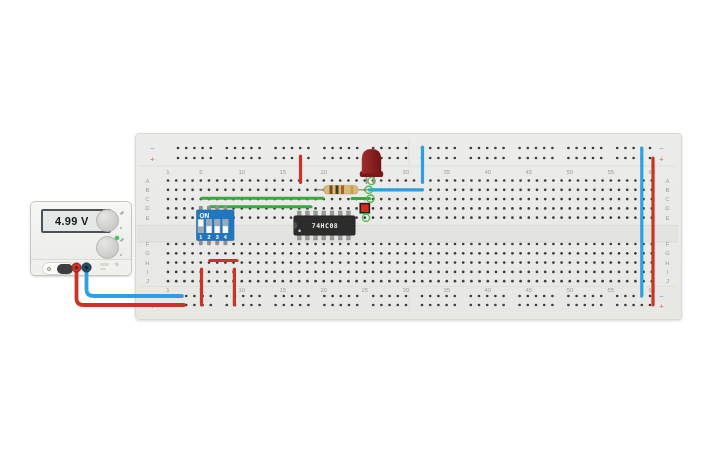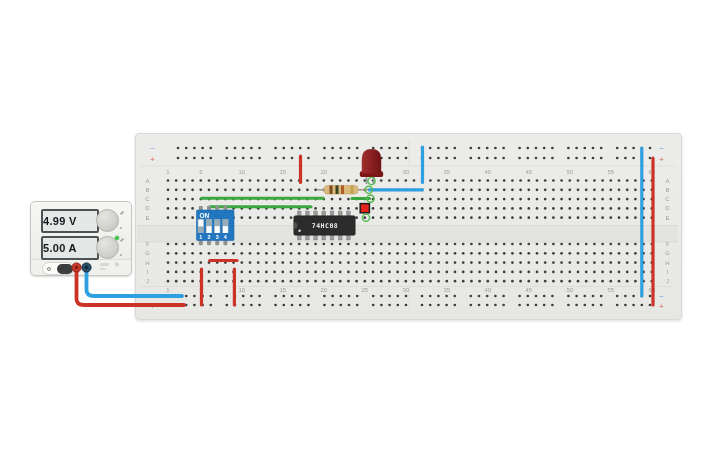--- a/index.html
+++ b/index.html
@@ -12,21 +12,21 @@
          box-shadow:0 1px 3px rgba(0,0,0,.15);z-index:0;}
   
   .psu{position:absolute;left:30px;top:201px;width:100px;height:73px;
        background:linear-gradient(#f6f6f4,#eaeae7);
        border:1px solid #c6c6c2;border-radius:5px;
        box-shadow:0 1px 2px rgba(0,0,0,.15);z-index:1;}
   .psu-strip{position:absolute;left:0;right:0;top:57px;bottom:0;
        border-top:1px solid #dcdcd6;background:#f0f0ed;border-radius:0 0 5px 5px;}
   .display{position:absolute;left:10px;width:54px;height:20px;background:#e4e9e8;
        border:2px solid #4d5354;border-radius:2px;color:#15181a;
-       font-size:11px;font-weight:bold;line-height:20px;padding-left:0;letter-spacing:.3px;}
+       font-size:11px;font-weight:bold;line-height:20px;padding-left:12px;letter-spacing:.3px;}
   .d1{top:7px;} .d2{top:34px;}
   .knob{position:absolute;left:65px;width:23px;height:23px;border-radius:50%;
        background:radial-gradient(circle at 35% 30%,#e5e5e2,#cfcfcb 62%,#c0c0bc);
        border:1px solid #b2b2ae;box-sizing:border-box;}
   .k1{top:7px;} .k2{top:34px;}
   .knob::after{content:'';position:absolute;width:2px;height:4px;background:#a9a9a4;
        right:-5px;top:1px;transform:rotate(45deg);}
   .knob::before{content:'';position:absolute;width:2px;height:2px;background:#a9a9a4;
        right:-4px;bottom:2px;border-radius:50%;}
   .led-indicator{position:absolute;left:84px;top:34px;width:4px;height:4px;border-radius:50%;
@@ -49,21 +49,20 @@
 </head>
 <body>
 
 <div class="stage">
 
   <div class="board"></div>
 
   <div class="psu">
     <div class="psu-strip"></div>
     <div class="display d1">4.99 V</div>
-    <div class="display d2">5.00 A</div>
     <div class="knob k1"></div>
     <div class="knob k2"></div>
     <div class="led-indicator"></div>
     <div class="toggle-slot">
       <div class="toggle-knob"></div>
     </div>
     <div class="psu-mark m1"></div>
     <div class="psu-mark m2"></div>
     <div class="psu-mark m3"></div>
   </div>

